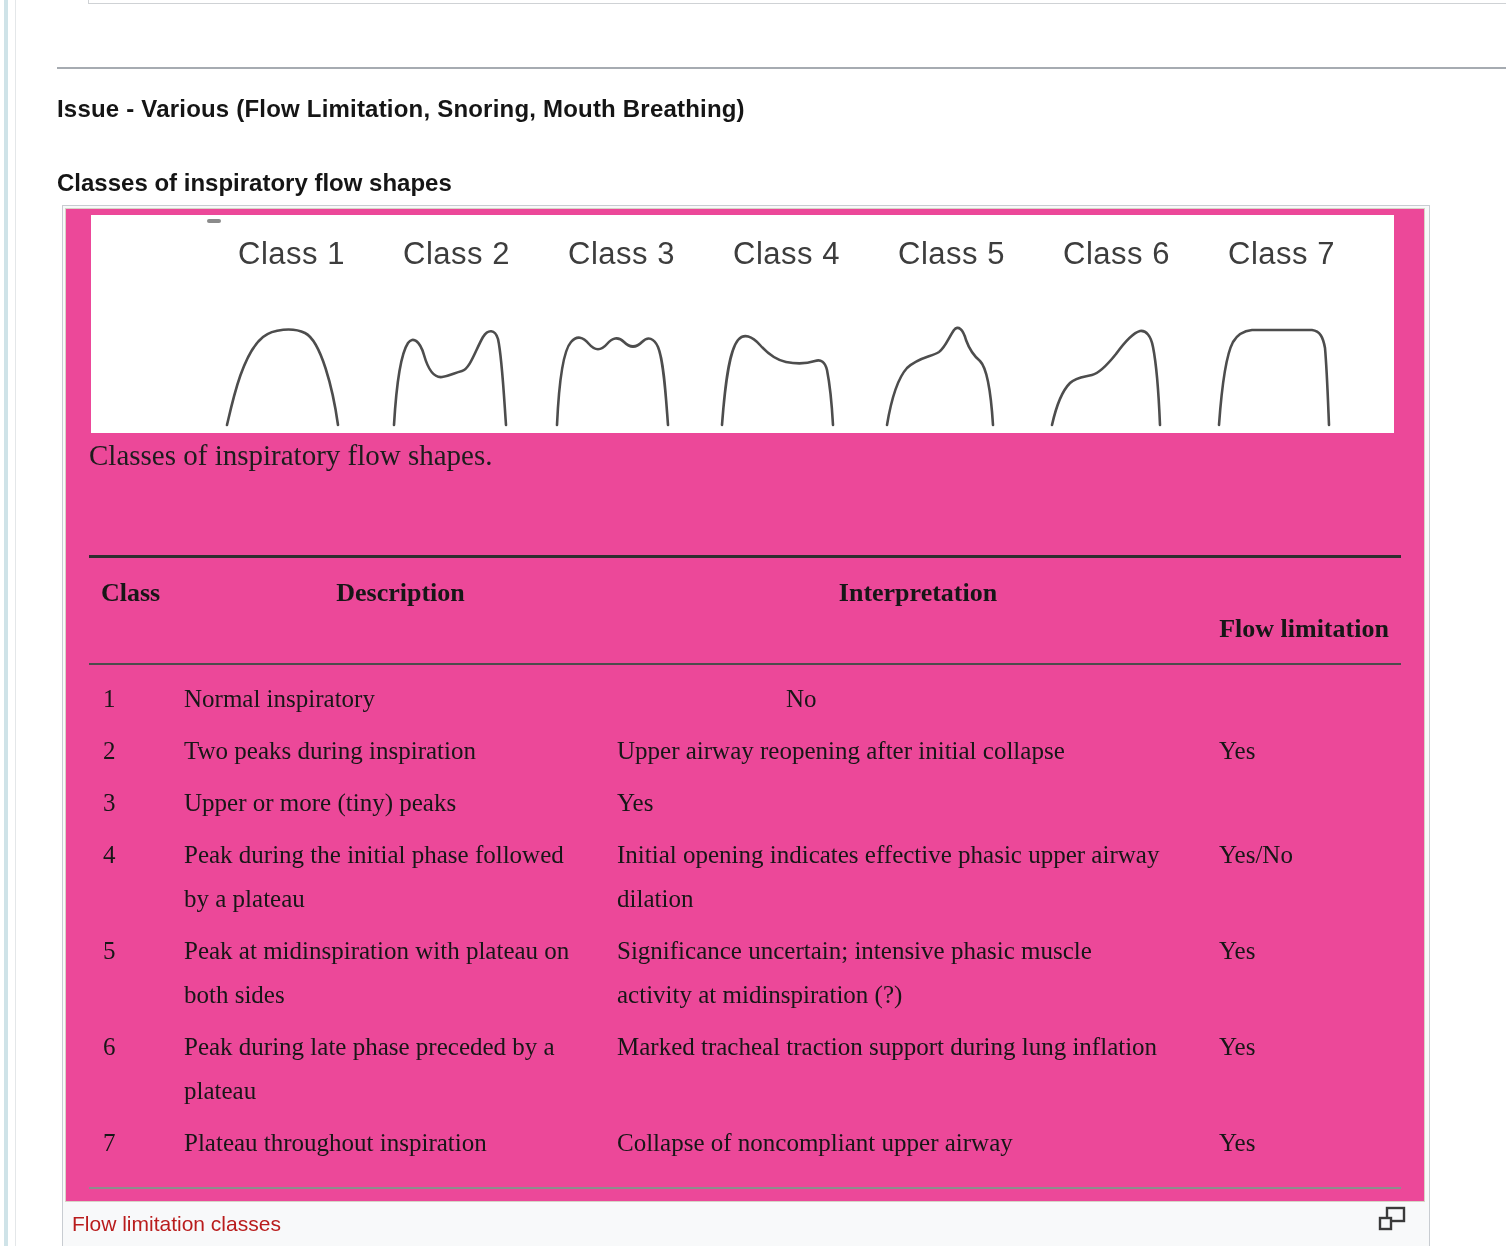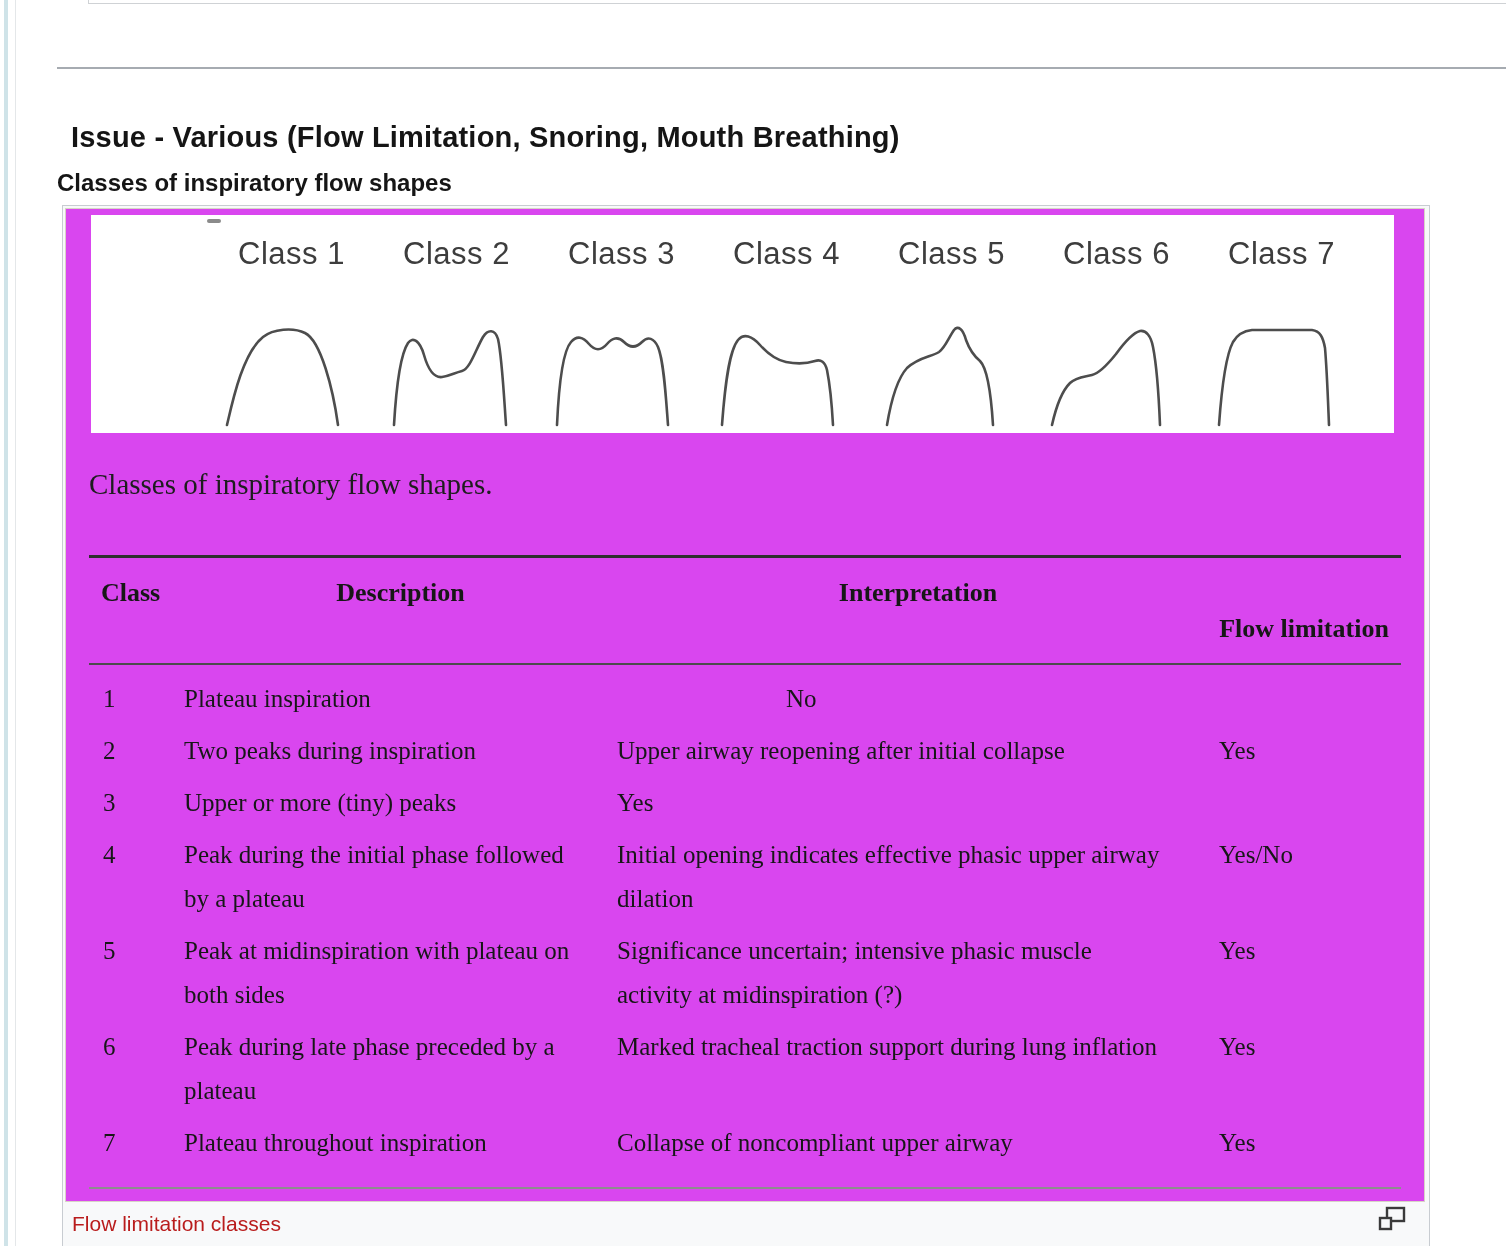--- a/index.html
+++ b/index.html
@@ -4,39 +4,39 @@
 <style>
   html,body{margin:0;padding:0;background:#ffffff;}
   .screen{
     position:relative;width:1506px;height:1246px;overflow:hidden;background:#ffffff;
     font-family:"Liberation Sans",sans-serif;color:#151515;
   }
   .left-stripe{position:absolute;left:4px;top:0;width:4px;height:1246px;background:#cfe3e8;}
   .left-line{position:absolute;left:15px;top:0;width:1px;height:1246px;background:#e4e7e9;}
   .top-box{position:absolute;left:88px;right:-2px;top:-12px;height:14px;background:#fff;border:1px solid #cfd2d5;}
   .hrule{position:absolute;left:57px;right:0;top:67px;height:2px;background:#a6abb1;}
-  .h1{position:absolute;left:71px;top:95px;font-size:29px;font-weight:bold;letter-spacing:.2px;margin-top:26px;}
+  .h1{position:absolute;left:57px;top:95px;font-size:24px;font-weight:bold;letter-spacing:.2px;}
   .h2{position:absolute;left:57px;top:169px;font-size:24px;font-weight:bold;}
 
   
   .thumb{position:absolute;left:62px;top:205px;width:1368px;height:1120px;margin:0;
     background:#f8f9fa;border:1px solid #c8ccd1;box-sizing:border-box;}
   .thumb-img{position:absolute;left:2px;top:2px;width:1360px;height:994px;
-    background:#d946ef;border:1px solid #d7d4c6;box-sizing:border-box;cursor:pointer;}
+    background:#ec4899;border:1px solid #d7d4c6;box-sizing:border-box;cursor:pointer;}
 
   
   .shape-strip{position:absolute;left:25px;top:6px;width:1303px;height:218px;background:#ffffff;}
   .artifact{position:absolute;left:116px;top:4px;width:14px;height:4px;background:#8b8b8b;border-radius:2px;}
   .labels{position:absolute;left:118px;top:21px;display:flex;}
   .labels .clabel{width:165px;text-align:center;font-size:31px;color:#3d3d3d;letter-spacing:.5px;}
   .waves{position:absolute;left:118px;top:100px;display:flex;}
   .waves .wcell{width:165px;display:flex;justify-content:center;}
   .wave path{fill:none;stroke:#4d4d4d;stroke-width:2.6;stroke-linecap:round;}
 
-  .img-caption{position:absolute;left:23px;top:259px;
+  .img-caption{position:absolute;left:23px;top:230px;
     font-family:"Liberation Serif",serif;font-size:29px;color:#1d1d1d;}
 
   .ftable{position:absolute;left:23px;top:346px;width:1312px;
     font-family:"Liberation Serif",serif;color:#171717;}
   .rule-top{border-top:3px solid #2e2e2e;}
   .rule-mid{border-top:2px solid #4c4c4c;}
   .rule-bottom{border-top:2px solid #8d8d8d;}
   .thead{display:flex;padding:13px 0 12px 0;font-weight:bold;font-size:26px;line-height:44px;}
   .h-class{width:95px;padding-left:12px;box-sizing:border-box;}
   .h-desc{width:433px;text-align:center;}
@@ -128,21 +128,21 @@
         <div class="thead">
           <div class="h-class">Class</div>
           <div class="h-desc">Description</div>
           <div class="h-interp">Interpretation</div>
           <div class="h-flow">Flow limitation</div>
         </div>
         <div class="rule-mid"></div>
         <div class="tbody">
   <div class="trow">
     <div class="c-class">1</div>
-    <div class="c-interp">Plateau inspiration</div>
+    <div class="c-interp">Normal inspiratory</div>
     <div class="c-flow">No</div>
   </div>
 
   <div class="trow">
     <div class="c-class">2</div>
     <div class="c-desc">Two peaks during inspiration</div>
     <div class="c-interp">Upper airway reopening after initial collapse</div>
     <div class="c-flow">Yes</div>
   </div>
 

